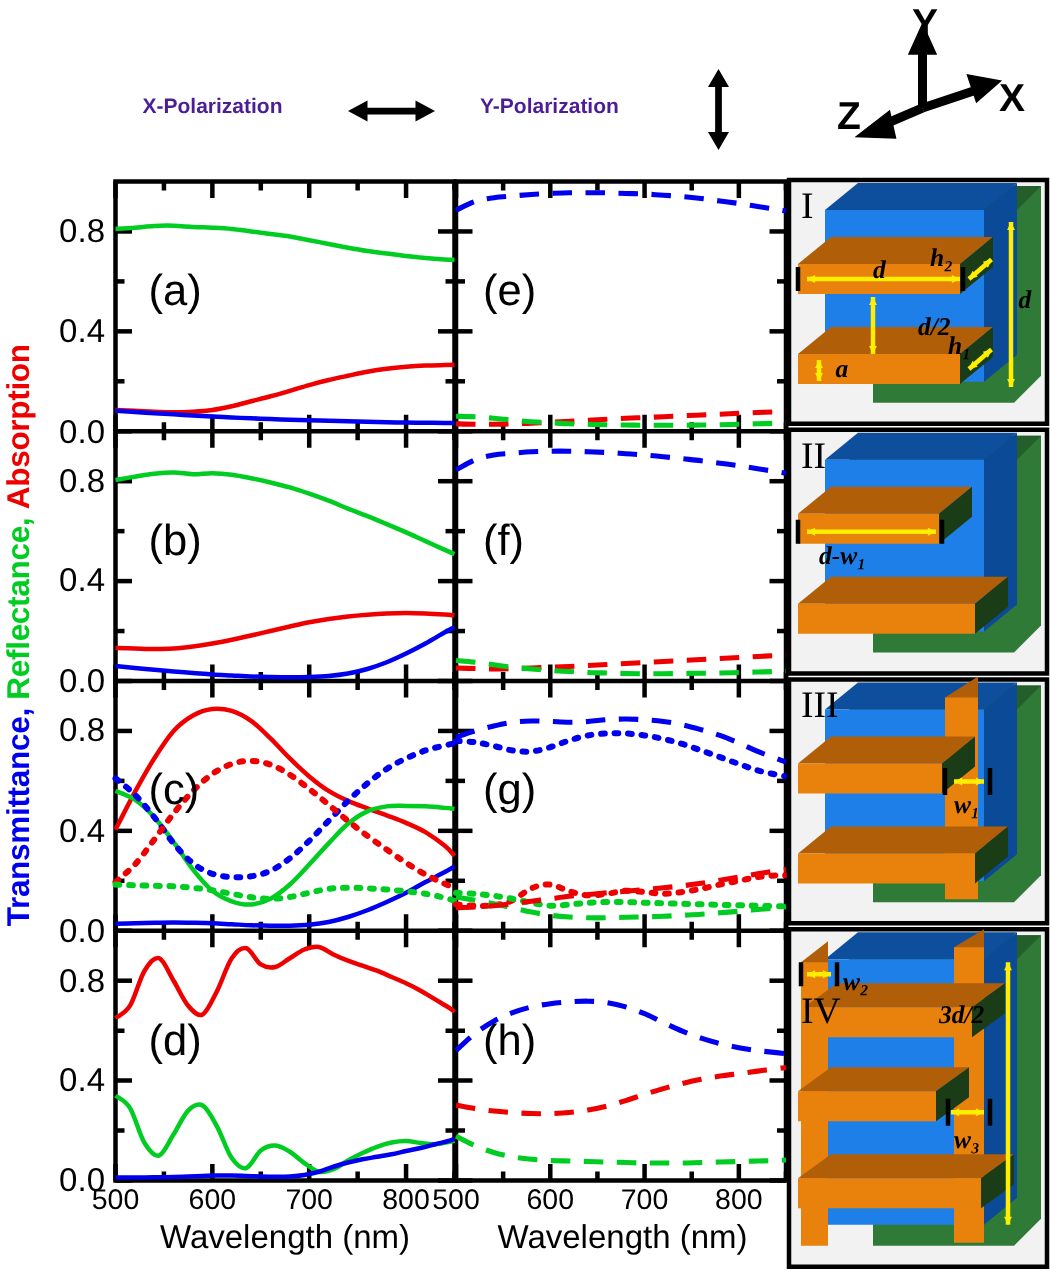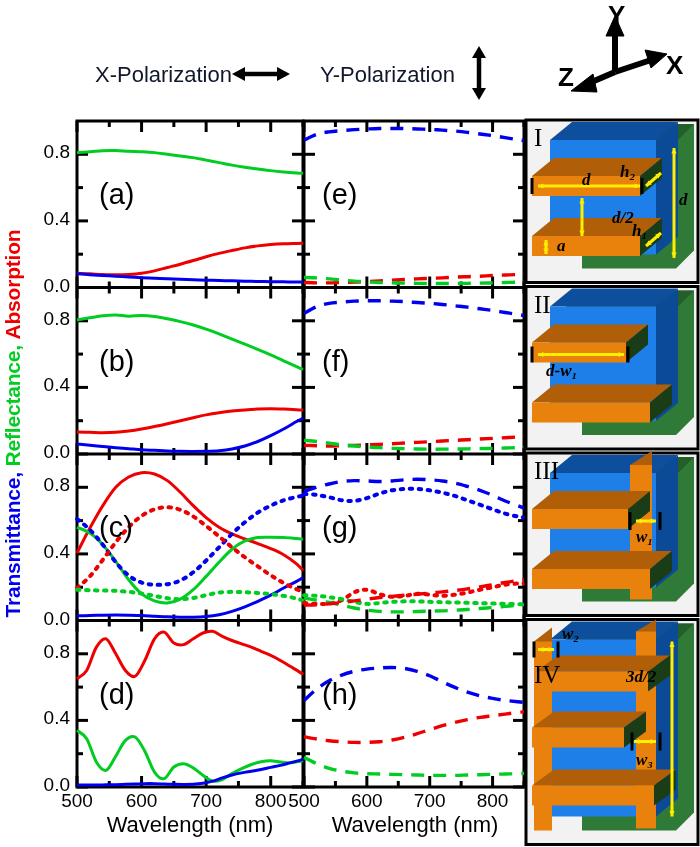--- a/index.html
+++ b/index.html
@@ -8,39 +8,39 @@
     background:#ffffff;
     font-family:"Liberation Sans", sans-serif;
     overflow:hidden;
     position:relative;
   }
   #root{position:absolute;left:0;top:0;width:700px;height:847px;}
   .abs{position:absolute;}
 
   
   .hdr-label{
-    font-size:22px;font-weight:400;color:#0f172a;white-space:nowrap;
+    font-size:14px;font-weight:700;color:#4c1d95;white-space:nowrap;
   }
   .axes-label{font-size:26px;font-weight:700;color:#000;}
 
   
   #ylabel{
     position:absolute;left:-4px;top:0;width:847px;height:34px;
     transform-origin:0 0;
     transform:rotate(-90deg) translate(-847px,0);
     display:flex;align-items:center;justify-content:center;
     font-size:21px;font-weight:700;letter-spacing:-0.2px;
     white-space:nowrap;
   }
   .c-t{color:#0000ee;}
   .c-r{color:#00cc22;}
   .c-a{color:#ee0000;}
 
   .ytick{
-    position:absolute;font-size:19px;color:#000;text-align:right;
+    position:absolute;font-size:22px;color:#000;text-align:right;
     width:56px;
   }
   .xtick{
     position:absolute;font-size:19px;color:#000;text-align:center;
     width:60px;
   }
   .xaxis-title{
     position:absolute;font-size:22px;color:#000;text-align:center;
     white-space:nowrap;
   }
@@ -517,18 +517,18 @@
       <div class="sch-tag" style="left:534px;top:457px;text-align:center;">III</div>
       <div class="sch-tag" style="left:534px;top:623.5px;margin-top:37px;">IV</div>
       <div class="dim" style="left:620px;top:162px;">h₂</div>
       <div class="dim" style="left:582px;top:170px;">d</div>
       <div class="dim" style="left:612px;top:208px;">d/2</div>
       <div class="dim" style="left:632px;top:221px;text-align:right;">h₁</div>
       <div class="dim" style="left:557px;top:236px;">a</div>
       <div class="dim" style="left:679px;top:190px;">d</div>
       <div class="dim" style="left:546px;top:360.5px;">d-w₁</div>
       <div class="dim" style="left:636px;top:527px;">w₁</div>
-      <div class="dim" style="left:562px;top:624px;">w₂</div>
+      <div class="dim" style="left:562px;top:645px;">w₂</div>
       <div class="dim" style="left:626px;top:667px;">3d/2</div>
       <div class="dim" style="left:636px;top:749.5px;">w₃</div>
     </div>
 
 </div>
 
 </body></html>

